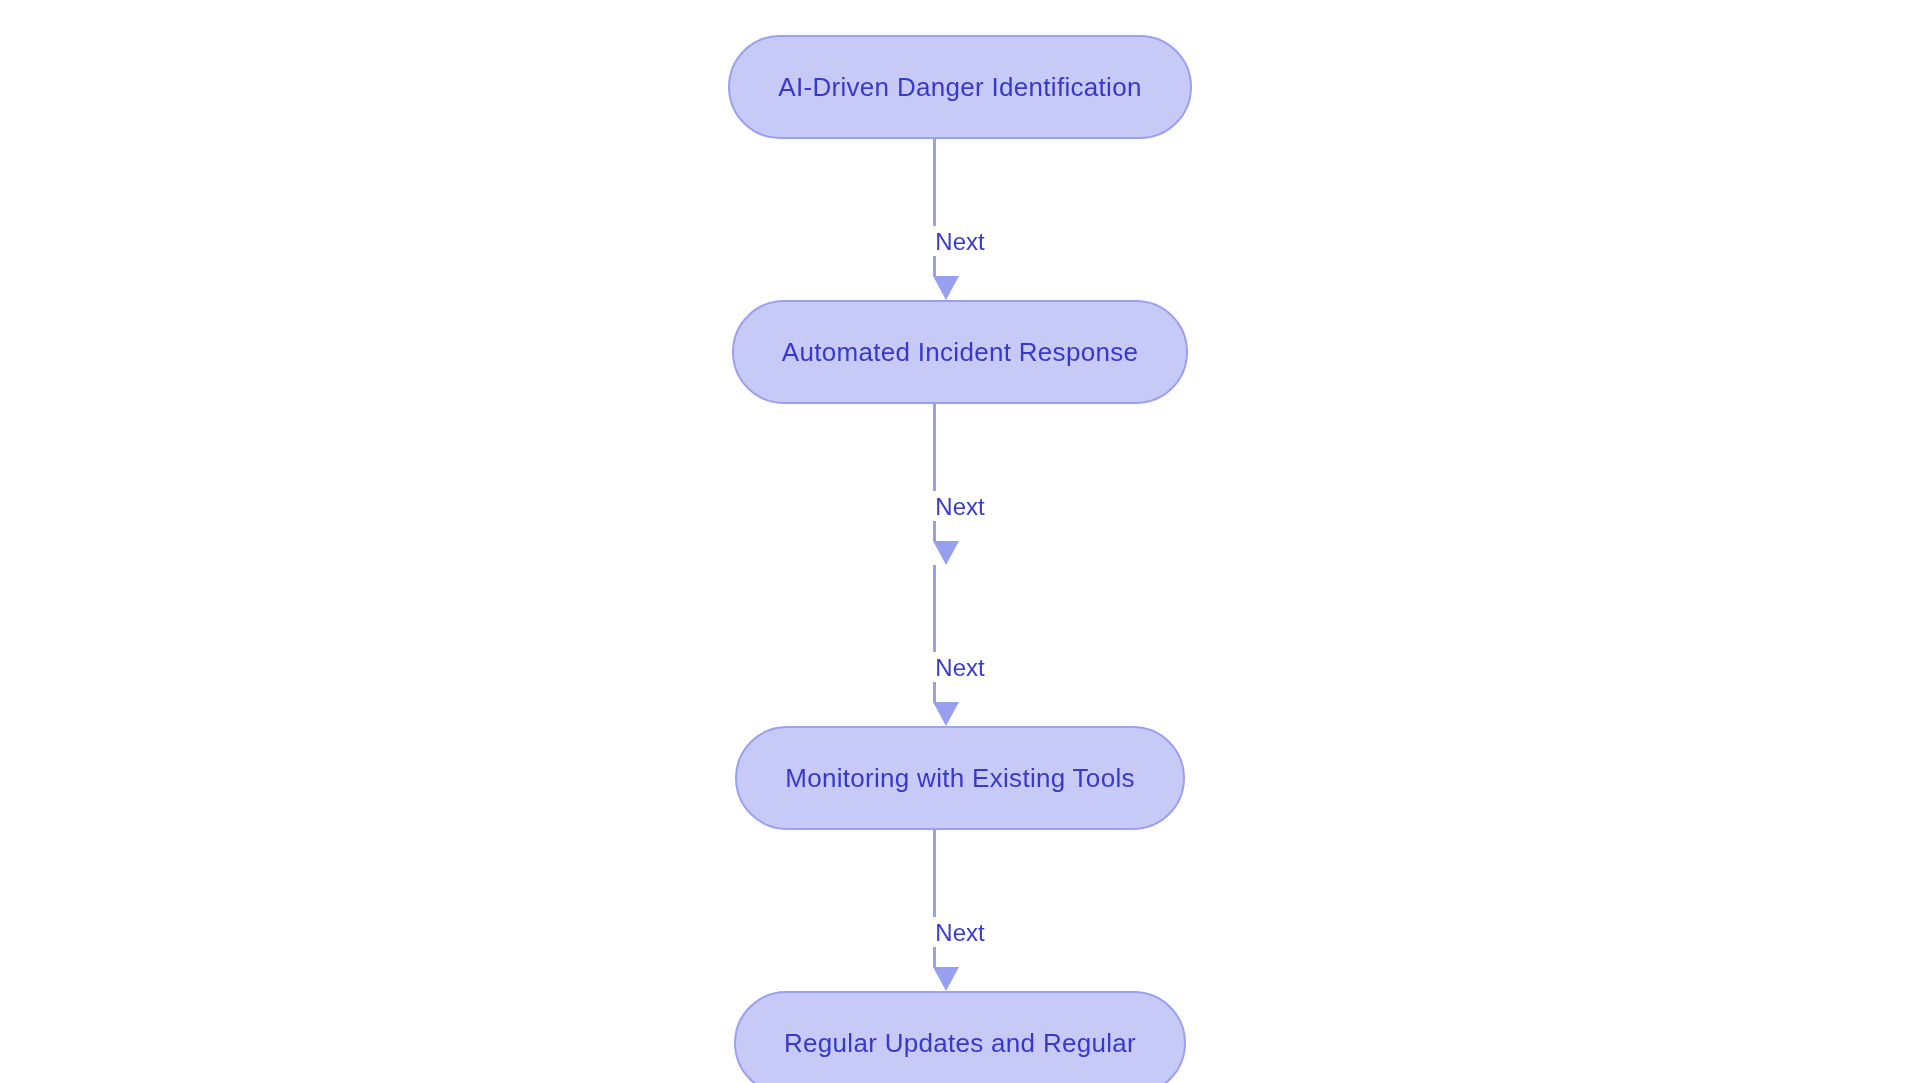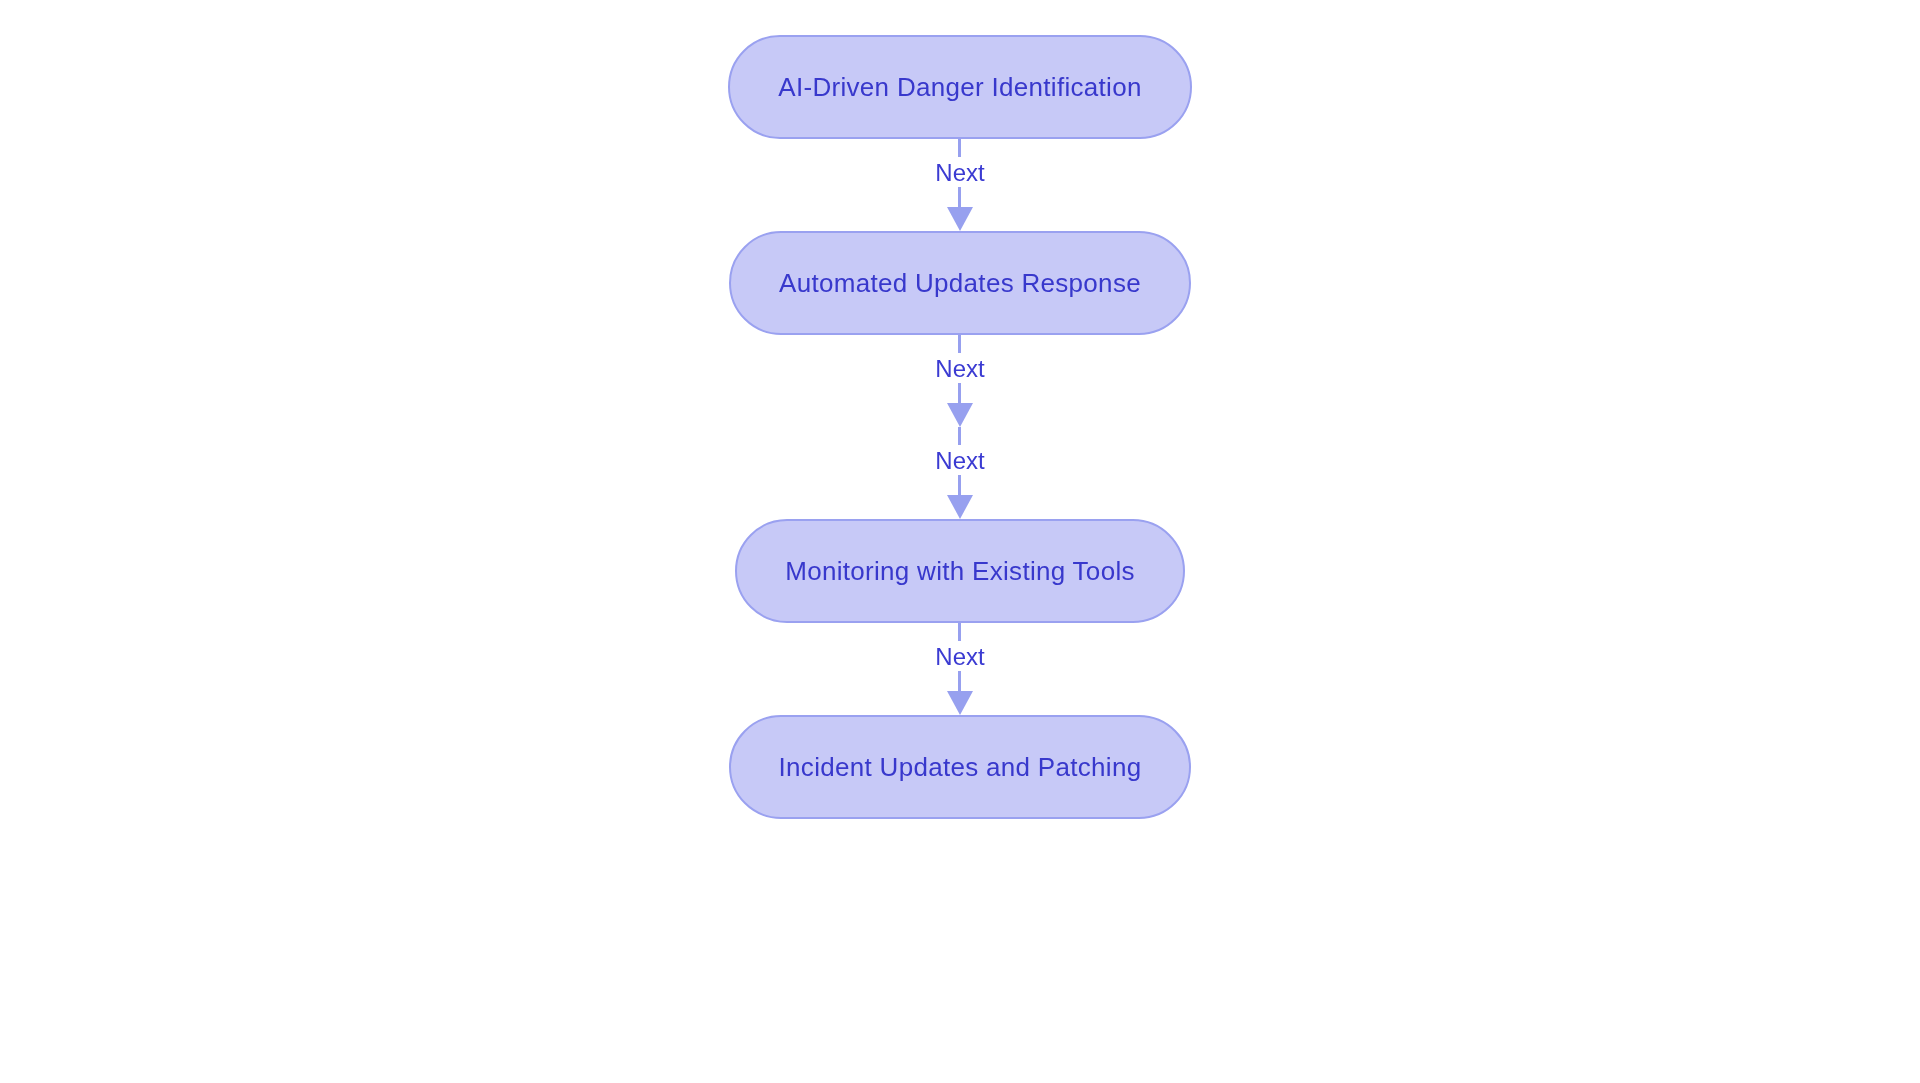--- a/index.html
+++ b/index.html
@@ -36,24 +36,23 @@
     justify-content: center;
     padding: 0 48px;
   }
   .node-label {
     font-size: 26px;
     letter-spacing: 0.3px;
     color: var(--node-text);
     white-space: nowrap;
   }
   .connector {
-    height: 92px;
+    height: 161px;
     display: flex;
     flex-direction: column;
-    align-items: center;
   }
   .conn-line-top {
     width: 3px;
     flex: 1;
     background: var(--conn);
   }
   .conn-label {
     font-size: 24px;
     line-height: 1;
     padding: 4px 2px 2px 2px;
@@ -83,21 +82,21 @@
   </div>
 
   <div class="connector">
     <div class="conn-line-top"></div>
     <div class="conn-label">Next</div>
     <div class="conn-line-bottom"></div>
     <div class="arrowhead"></div>
   </div>
 
   <div class="node">
-    <span class="node-label">Automated Updates Response</span>
+    <span class="node-label">Automated Incident Response</span>
   </div>
 
   <div class="connector">
     <div class="conn-line-top"></div>
     <div class="conn-label">Next</div>
     <div class="conn-line-bottom"></div>
     <div class="arrowhead"></div>
   </div>
 
 
@@ -113,16 +112,16 @@
   </div>
 
   <div class="connector">
     <div class="conn-line-top"></div>
     <div class="conn-label">Next</div>
     <div class="conn-line-bottom"></div>
     <div class="arrowhead"></div>
   </div>
 
   <div class="node">
-    <span class="node-label">Incident Updates and Patching</span>
+    <span class="node-label">Regular Updates and Regular</span>
   </div>
 
 </div>
 
 </body></html>

